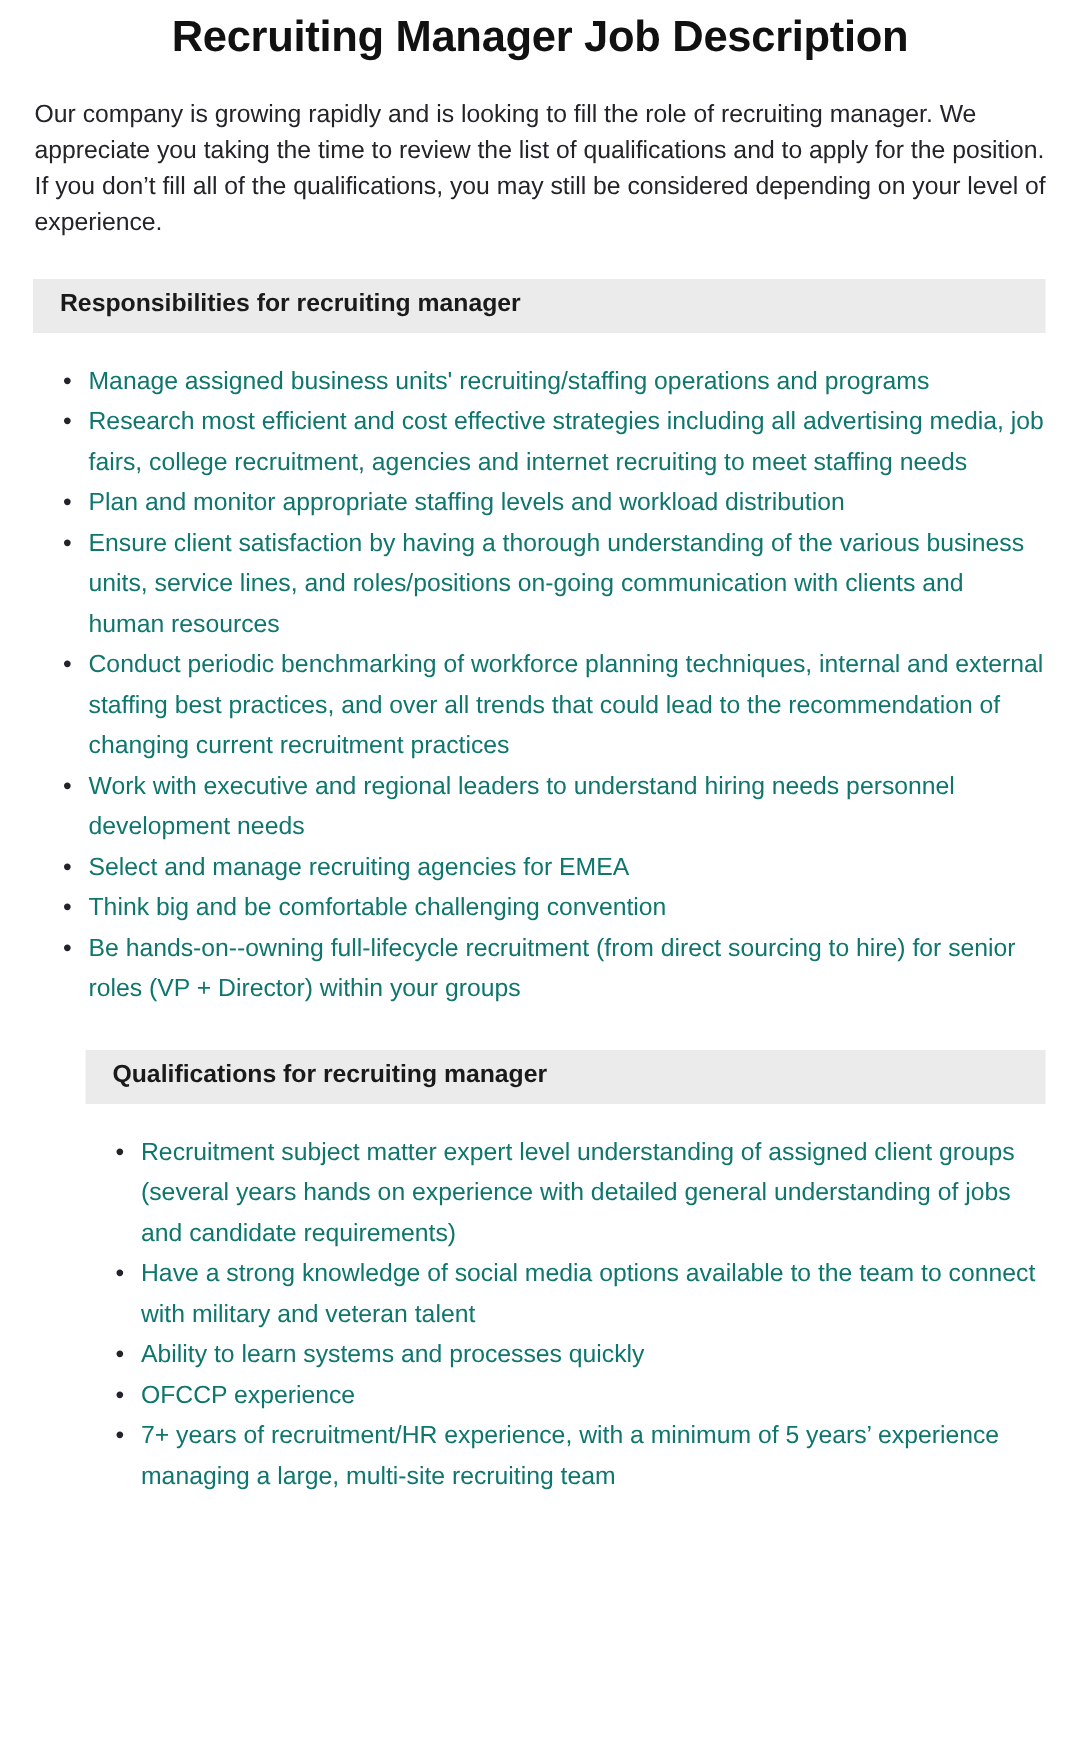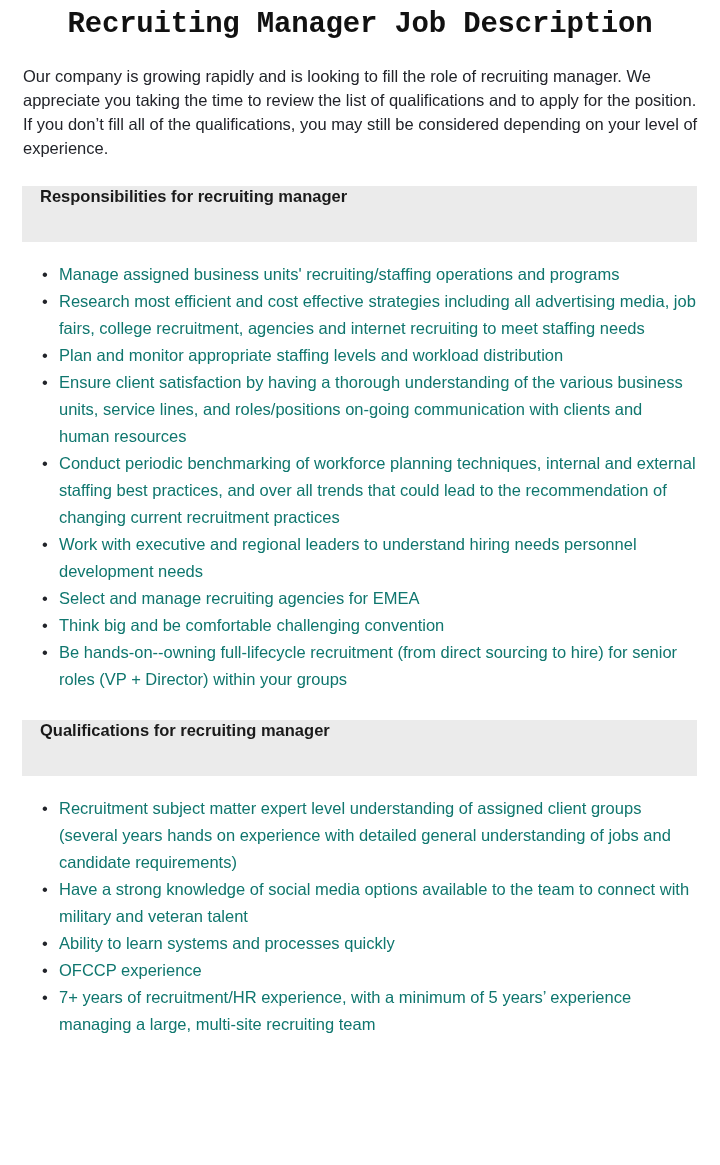--- a/index.html
+++ b/index.html
@@ -22,40 +22,39 @@
   }
   .doc-title {
     font-size: 29px;
     font-weight: bold;
     text-align: center;
     color: #111111;
     margin: 0;
     padding: 6px 22px 0 22px;
     line-height: 38px;
     letter-spacing: -0.2px;
-    font-family: Liberation Mono, monospace;
   }
   .intro {
     margin: 0;
     padding: 20px 22px 0 23px;
     font-size: 16.5px;
     line-height: 24px;
     color: #22242a;
   }
   .section {
     margin-top: 26px;
   }
   .section-header {
     background: #ebebeb;
     margin: 0 23px 0 22px;
     padding: 0 0 10px 18px;
     box-sizing: border-box;
-    height: 56px;
+    height: 36px;
     display: flex;
-    align-items: flex-start;
+    align-items: flex-end;
   }
   .section-header-label {
     font-size: 16.5px;
     font-weight: bold;
     color: #1a1a1a;
     line-height: 20px;
   }
   ul.bullet-list {
     list-style: none;
     margin: 0;
@@ -73,20 +72,21 @@
     content: "\2022";
     position: absolute;
     left: 42px;
     top: 0;
     font-size: 16.5px;
     line-height: 27px;
     color: #22242a;
   }
   .section-qualifications {
     margin-top: 27px;
+    margin-left: 35px;
   }
   .bottom-space {
     height: 30px;
   }
 </style>
 </head>
 <body>
 
 <div class="page">
 

